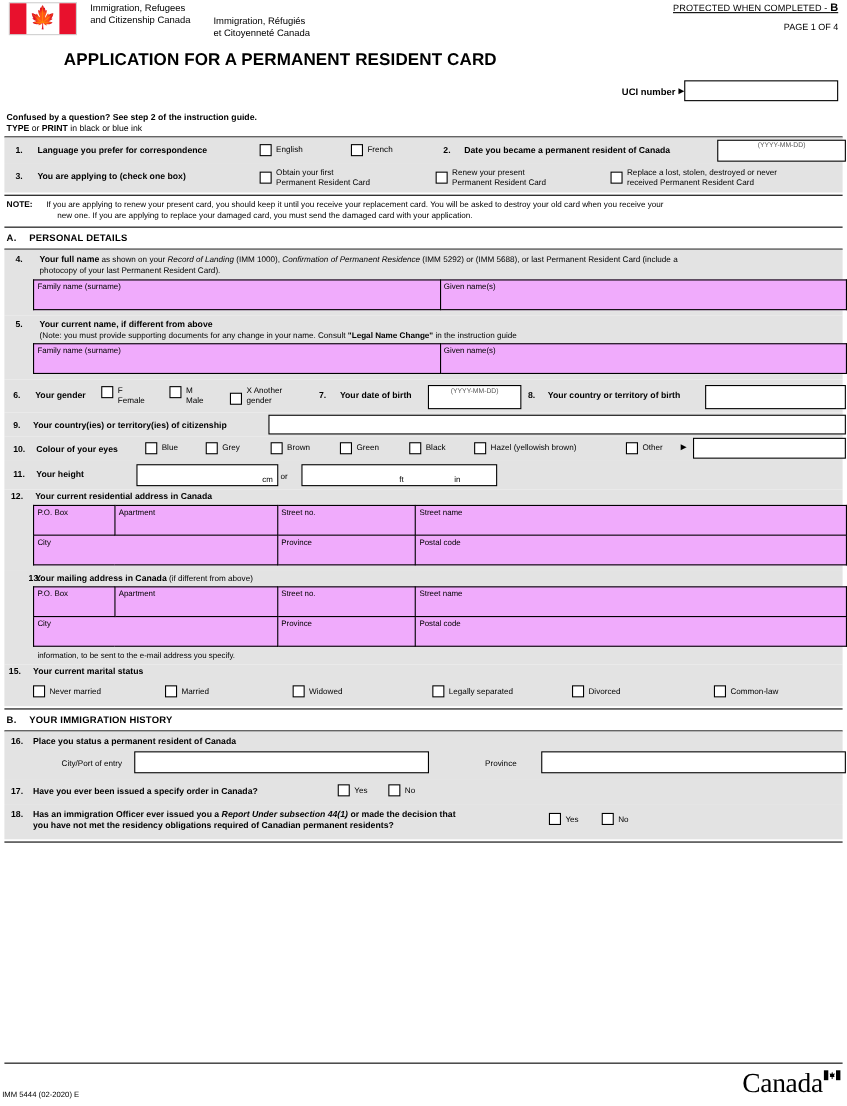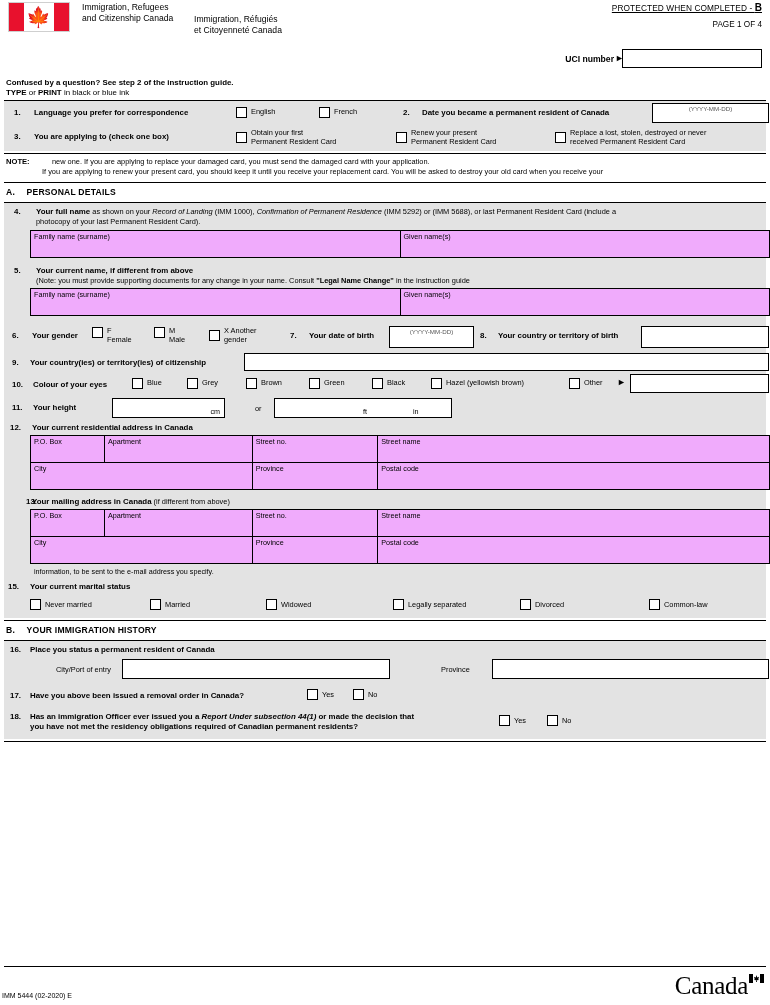--- a/index.html
+++ b/index.html
@@ -102,20 +102,21 @@
       <div>and Citizenship Canada</div>
     </div>
     <div class="wordmark2">
       <div>Immigration, Réfugiés</div>
       <div>et Citoyenneté Canada</div>
     </div>
     <div class="protected"><span>PROTECTED WHEN COMPLETED - </span><b>B</b></div>
     <div class="pageof">PAGE 1 OF 4</div>
   </div>
 
+  <div class="title">APPLICATION FOR A PERMANENT RESIDENT CARD</div>
 
   <div class="uci-row">
     <span class="uci-label">UCI number</span>
     <span class="uci-arrow">►</span>
     <span class="uci-box"></span>
   </div>
 
   <div class="confused">
     <div>Confused by a question? See step 2 of the instruction guide.</div>
     <div><span>TYPE</span><span style="font-weight:normal"> or </span><span>PRINT</span><span style="font-weight:normal"> in black or blue ink</span></div>
@@ -165,22 +166,22 @@
         <span style="display:block">Replace a lost, stolen, destroyed or never</span>
         <span style="display:block">received Permanent Resident Card</span>
       </span>
     </span>
   </div>
   <hr class="hr">
 
   <div style="position:relative;padding:3px 2px 4px 2px">
     <span style="position:absolute;left:2px;top:3px;font-weight:bold;font-size:7.6px">NOTE:</span>
     <div style="margin-left:36px;font-size:7.4px;line-height:9.6px">
+      <div>If you are applying to renew your present card, you should keep it until you receive your replacement card. You will be asked to destroy your old card when you receive your</div>
       <div style="margin-left:10px">new one. If you are applying to replace your damaged card, you must send the damaged card with your application.</div>
-      <div>If you are applying to renew your present card, you should keep it until you receive your replacement card. You will be asked to destroy your old card when you receive your</div>
     </div>
   </div>
   <hr class="hr">
 
   <div class="sect">
     <span>A.</span>
     <span style="margin-left:9px">PERSONAL DETAILS</span>
   </div>
   <hr class="hr">
 
@@ -237,21 +238,21 @@
         <span style="display:block">Female</span>
       </span>
     </span>
     <span class="cbwrap" style="position:absolute;left:150px;top:6px;align-items:flex-start">
       <span class="cb"></span>
       <span class="cbtext">
         <span style="display:block">M</span>
         <span style="display:block">Male</span>
       </span>
     </span>
-    <span class="cbwrap" style="position:absolute;left:205px;top:6px;align-items:center">
+    <span class="cbwrap" style="position:absolute;left:205px;top:6px;align-items:flex-end">
       <span class="cb"></span>
       <span class="cbtext">
         <span style="display:block"><span>X</span> <span>Another</span></span>
         <span style="display:block">gender</span>
       </span>
     </span>
 
     <span class="qn" style="position:absolute;left:286px;top:10px">7.</span>
     <span class="q" style="position:absolute;left:305px;top:10px">Your date of birth</span>
     <span class="field" style="position:absolute;left:385px;top:5px;width:85px;height:22px">
@@ -301,21 +302,21 @@
       <span class="cb"></span>
         <span class="cbtext">Other</span>
       </span>
     <span style="position:absolute;left:613px;top:4px;font-size:9px">►</span>
     <span class="field" style="position:absolute;left:626px;top:1px;width:139px;height:19px"></span>
   </div>
 
   <div class="band" style="height:26px">
     <span class="qn" style="position:absolute;left:8px;top:8px">11.</span>
     <span class="q" style="position:absolute;left:29px;top:8px">Your height</span>
-    <span class="field" style="position:absolute;left:108px;top:3px;width:113px;height:20px">
+    <span class="field" style="position:absolute;left:120px;top:3px;width:129px;height:20px">
       <span style="position:absolute;right:4px;bottom:1px;font-size:7.2px">cm</span>
     </span>
     <span class="lbl" style="position:absolute;left:251px;top:9px">or</span>
     <span class="field" style="position:absolute;left:270px;top:3px;width:178px;height:20px">
       <span style="position:absolute;left:88px;bottom:1px;font-size:7.2px">ft</span>
       <span style="position:absolute;left:138px;bottom:1px;font-size:7.2px">in</span>
     </span>
   </div>
 
   <div class="band" style="padding:2px 2px 5px 2px">
@@ -407,21 +408,21 @@
     <span class="qn" style="position:absolute;left:6px;top:4px">16.</span>
     <span class="q" style="position:absolute;left:26px;top:4px">Place you status a permanent resident of Canada</span>
     <span class="lbl" style="position:absolute;left:52px;top:24px">City/Port of entry</span>
     <span class="field" style="position:absolute;left:118px;top:18px;width:268px;height:20px"></span>
     <span class="lbl" style="position:absolute;left:437px;top:24px">Province</span>
     <span class="field" style="position:absolute;left:488px;top:18px;width:277px;height:20px"></span>
   </div>
 
   <div class="band" style="height:22px">
     <span class="qn" style="position:absolute;left:6px;top:6px">17.</span>
-    <span class="q" style="position:absolute;left:26px;top:6px">Have you above been issued a removal order in Canada?</span>
+    <span class="q" style="position:absolute;left:26px;top:6px">Have you ever been issued a specify order in Canada?</span>
     <span class="cbwrap" style="position:absolute;left:303px;top:4px">
       <span class="cb"></span>
         <span class="cbtext">Yes</span>
       </span>
     <span class="cbwrap" style="position:absolute;left:349px;top:4px">
       <span class="cb"></span>
         <span class="cbtext">No</span>
       </span>
   </div>
 

